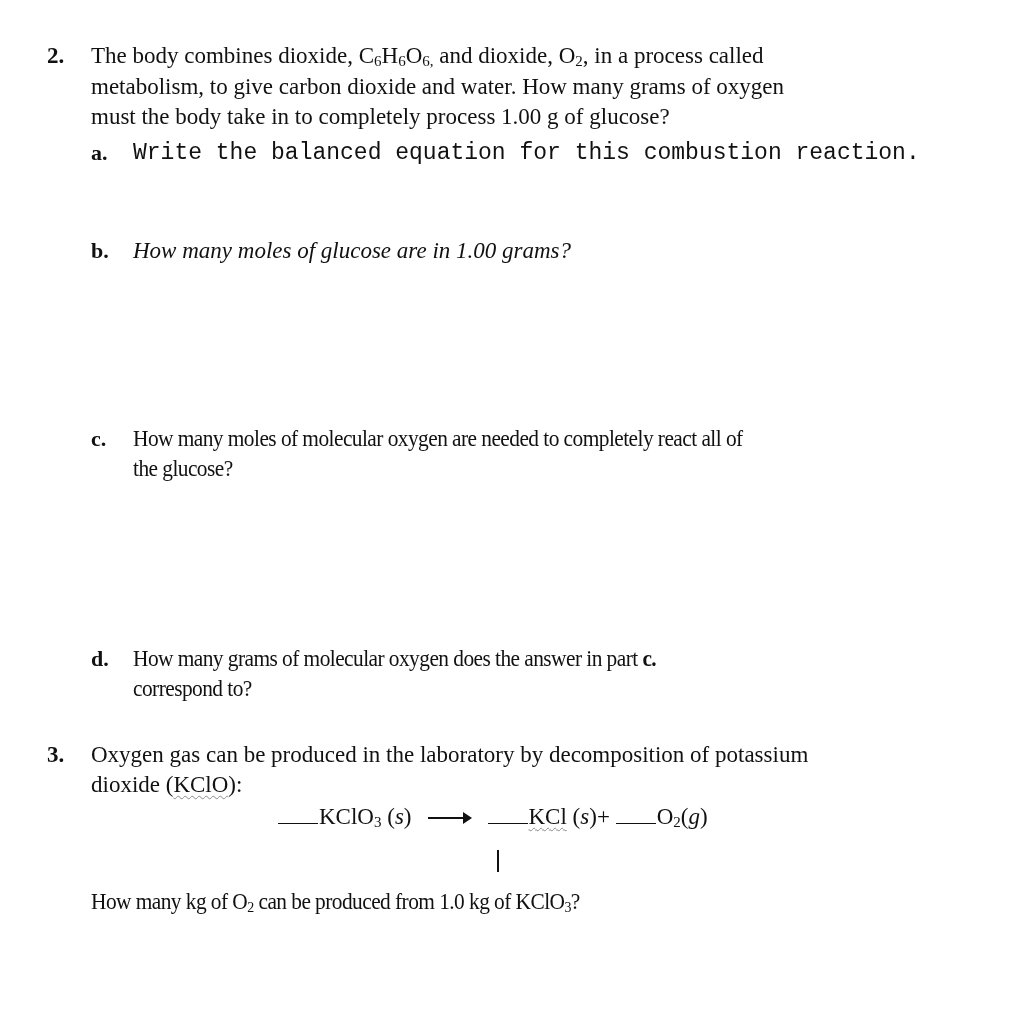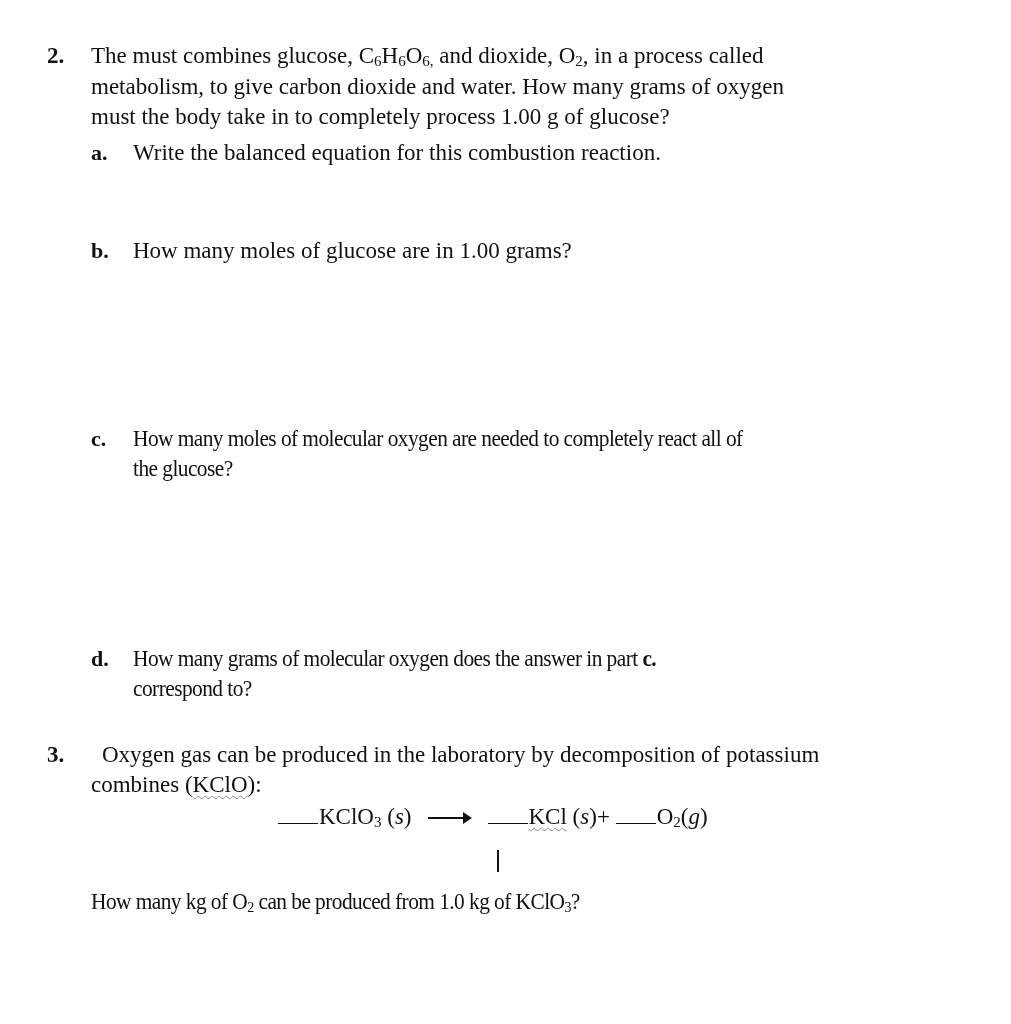--- a/index.html
+++ b/index.html
@@ -17,45 +17,45 @@
   .blank { display: inline-block; width: 40px; border-bottom: 1.2px solid #111; height: 18px; vertical-align: baseline; margin-right: 1px; }
   .arrow { display: inline-block; position: relative; width: 42px; height: 2px; background: #111; vertical-align: middle; margin: 0 18px 0 16px; top: -1px; }
   .arrow::after { content: ""; position: absolute; right: -2px; top: -5px; border-left: 9px solid #111; border-top: 6px solid transparent; border-bottom: 6px solid transparent; }
   .cursor { position: absolute; left: 497px; top: 850px; width: 1.5px; height: 22px; background: #111; }
 </style>
 </head>
 <body>
 
 <div class="num" style="left:47px; top:41px;">2.</div>
 <div class="line" style="left:91px; top:41px;">
-  <span>The must combines glucose, C</span><span class="sub">6</span><span>H</span><span class="sub">6</span><span>O</span><span class="sub">6,</span><span> and dioxide, O</span><span class="sub">2</span><span>, in a process called</span>
+  <span>The body combines dioxide, C</span><span class="sub">6</span><span>H</span><span class="sub">6</span><span>O</span><span class="sub">6,</span><span> and dioxide, O</span><span class="sub">2</span><span>, in a process called</span>
 </div>
 <div class="line" style="left:91px; top:72px;text-align:center;">metabolism, to give carbon dioxide and water. How many grams of oxygen</div>
 <div class="line" style="left:91px; top:102px;">must the body take in to completely process 1.00 g of glucose?</div>
 
 <div class="num" style="left:91px; top:138px; font-size:22px;">a.</div>
-<div class="line" style="left:133px; top:138px;">Write the balanced equation for this combustion reaction.</div>
+<div class="line" style="left:133px; top:138px;font-family:Liberation Mono, monospace;">Write the balanced equation for this combustion reaction.</div>
 
 <div class="num" style="left:91px; top:236px; font-size:22px;">b.</div>
-<div class="line" style="left:133px; top:236px;">How many moles of glucose are in 1.00 grams?</div>
+<div class="line" style="left:133px; top:236px;font-style:italic;">How many moles of glucose are in 1.00 grams?</div>
 
 <div class="num" style="left:91px; top:424px; font-size:22px;">c.</div>
 <div class="line cond" style="left:133px; top:424px;">How many moles of molecular oxygen are needed to completely react all of</div>
 <div class="line cond" style="left:133px; top:454px;">the glucose?</div>
 
 <div class="num" style="left:91px; top:644px; font-size:22px;">d.</div>
 <div class="line cond" style="left:133px; top:644px;">
   <span>How many grams of molecular oxygen does the answer in part </span><b>c.</b>
 </div>
 <div class="line cond" style="left:133px; top:674px;">correspond to?</div>
 
 <div class="num" style="left:47px; top:740px;">3.</div>
-<div class="line" style="left:102px; top:740px;">Oxygen gas can be produced in the laboratory by decomposition of potassium</div>
+<div class="line" style="left:91px; top:740px;">Oxygen gas can be produced in the laboratory by decomposition of potassium</div>
 <div class="line" style="left:91px; top:770px;">
-  <span>combines (</span><span class="squig">KClO</span><span>):</span>
+  <span>dioxide (</span><span class="squig">KClO</span><span>):</span>
 </div>
 
 <div class="line" style="left:278px; top:802px;">
   <span class="blank"></span><span>KClO</span><span class="sub">3</span>
   (<span class="it">s</span>)<span class="arrow"></span><span class="blank"></span><span class="squig">KCl</span>
   (<span class="it">s</span>)<span>+</span>
   <span class="blank"></span><span>O</span><span class="sub">2</span>(<span class="it">g</span>)
 </div>
 
 <div class="cursor"></div>

